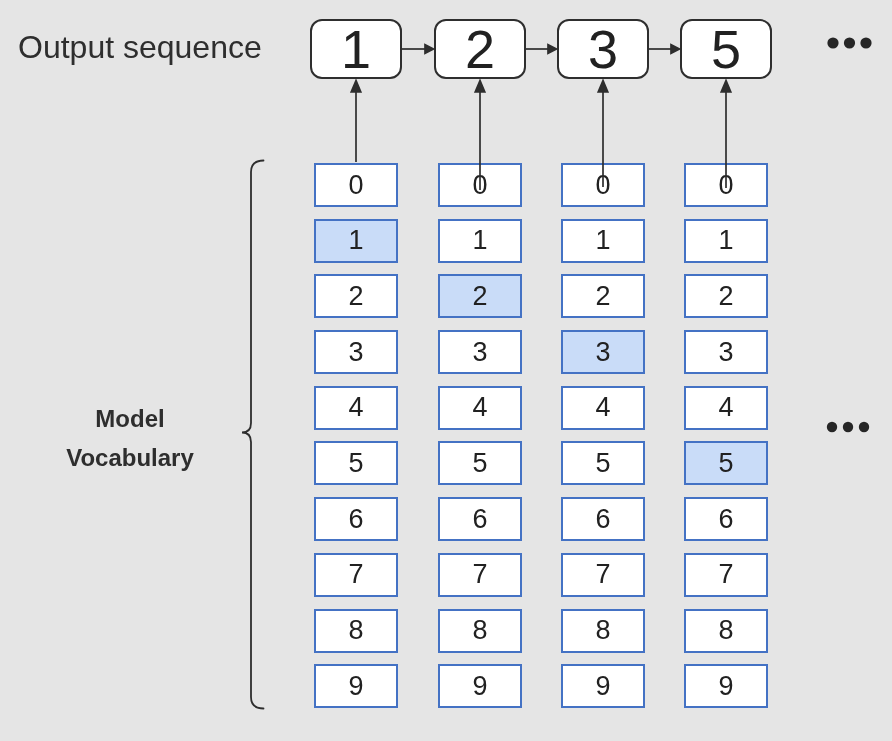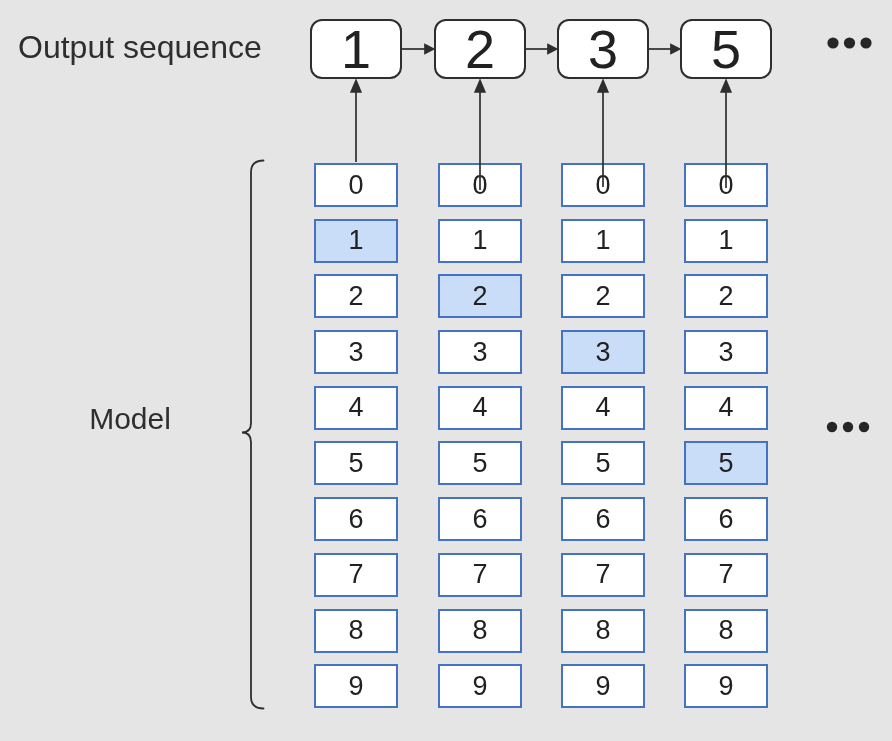--- a/index.html
+++ b/index.html
@@ -2,21 +2,21 @@
 <html><head>
 <meta charset="utf-8">
 <style>
   html,body{margin:0;padding:0;background:#fff;}
   .canvas{
     position:relative;width:892px;height:741px;background:#e5e5e5;overflow:hidden;
     font-family:"Liberation Sans","DejaVu Sans",sans-serif;color:#2e2e2e;
   }
   .lbl{position:absolute;color:#2e2e2e;}
   .lbl-output{left:18px;top:30px;font-size:32px;line-height:34px;white-space:nowrap;}
-  .lbl-vocab{left:25px;top:399px;width:210px;text-align:center;font-size:30px;line-height:39px;}
+  .lbl-vocab{left:25px;top:399px;width:210px;text-align:center;font-size:24px;line-height:39px;font-weight:bold;}
   .obox{
     position:absolute;top:19px;width:92px;height:60px;box-sizing:border-box;
     border:2px solid #2e2e2e;border-radius:12px;background:#fff;
     display:flex;align-items:center;justify-content:center;
     font-size:54px;line-height:1;color:#212121;
   }
   .obox-0{left:310px;} .obox-1{left:434px;} .obox-2{left:557px;} .obox-3{left:680px;}
   .vcol{
     position:absolute;top:163px;display:flex;flex-direction:column;gap:11.7px;
   }
@@ -31,20 +31,21 @@
 </style>
 </head>
 <body>
 
 <div class="canvas">
 
   <div class="lbl lbl-output">Output sequence</div>
 
   <div class="lbl lbl-vocab">
     <div>Model</div>
+    <div>Vocabulary</div>
   </div>
 
   <div class="obox obox-0">
     <span>1</span>
   </div>
   <div class="obox obox-1">
     <span>2</span>
   </div>
   <div class="obox obox-2">
     <span>3</span>

